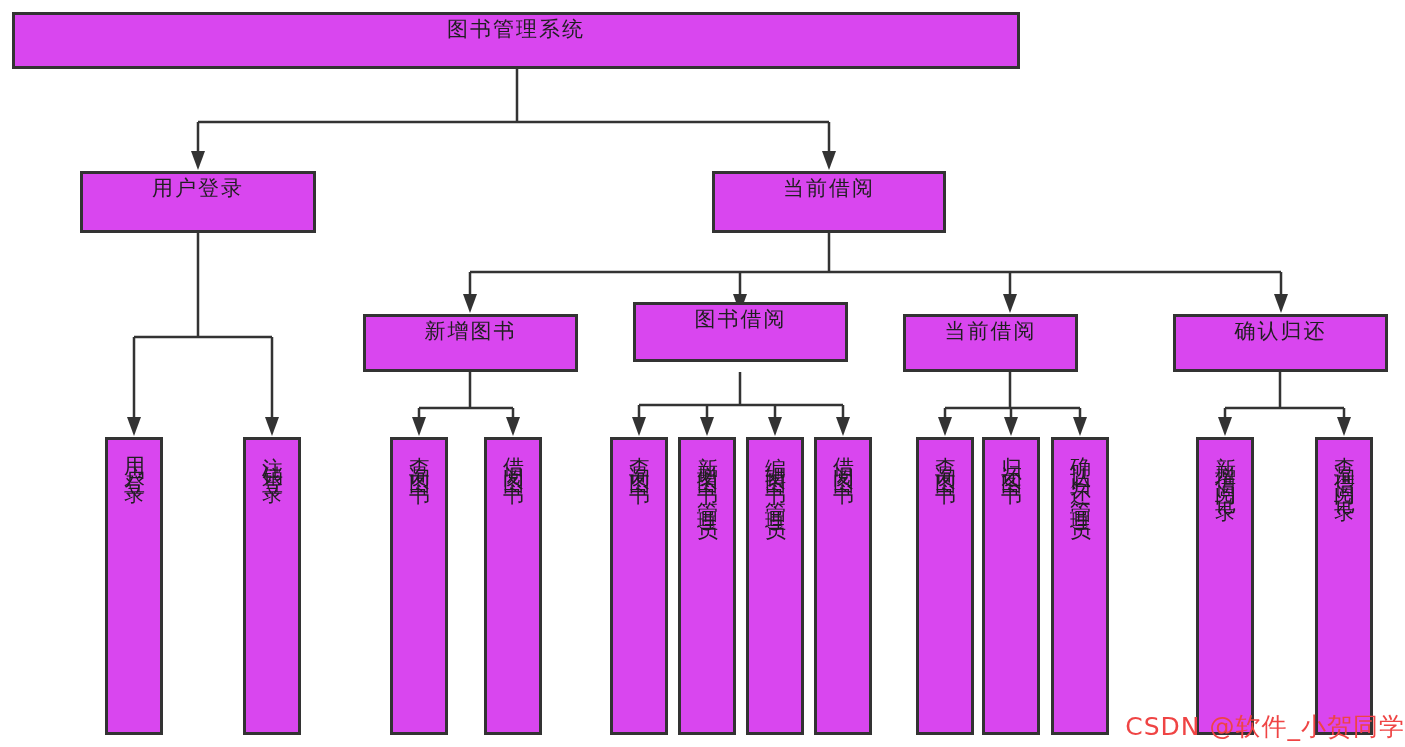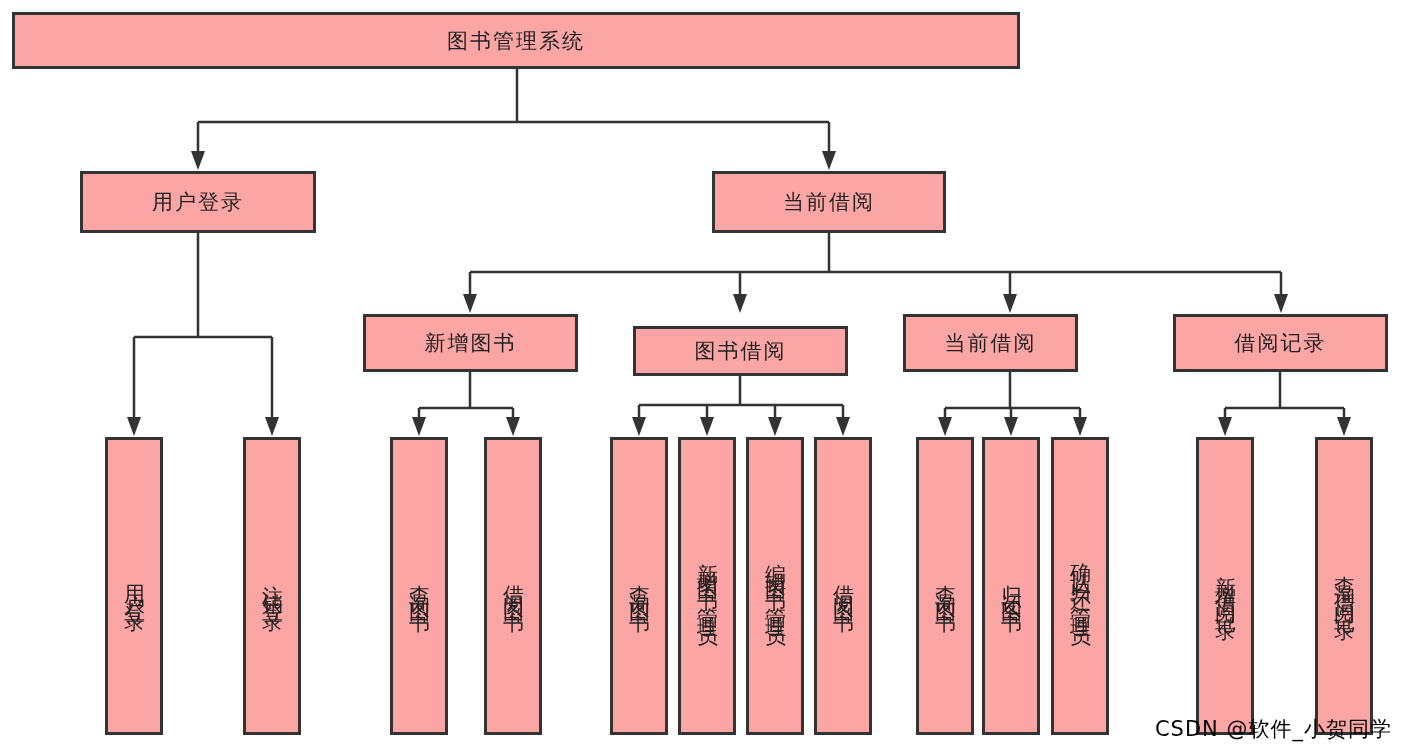--- a/index.html
+++ b/index.html
@@ -17,46 +17,46 @@
   .connectors {
     position: absolute;
     left: 0;
     top: 0;
     z-index: 0;
   }
   .node {
     position: absolute;
     box-sizing: border-box;
     border: 3px solid #333333;
-    background: #fca5a5;
+    background: #d946ef;
     display: flex;
-    align-items: center;
+    align-items: flex-start;
     justify-content: center;
     z-index: 1;
     color: #1f1f1f;
   }
   .node .label {
     font-size: 21px;
     letter-spacing: 2px;
     white-space: nowrap;
   }
   .node .vtext {
     writing-mode: vertical-rl;
     text-orientation: mixed;
     font-size: 21px;
     line-height: 1.1;
     letter-spacing: 9px;
     white-space: nowrap;
   }
   .watermark {
     position: absolute;
-    right: 13px;
+    right: 0;
     bottom: 4px;
-    font-size: 21px;
-    color: #000000;
+    font-size: 25px;
+    color: #ef4444;
     z-index: 10;
     letter-spacing: 1px;
     white-space: nowrap;
   }
 </style>
 </head>
 <body>
 
 <svg class="connectors" width="1405" height="747" viewBox="0 0 1405 747" xmlns="http://www.w3.org/2000/svg">
   <g stroke="#333333" stroke-width="2.5" fill="none">
@@ -105,28 +105,28 @@
 <div class="node" style="left:80px;top:171px;width:236px;height:62px">
   <span class="label">用户登录</span>
 </div>
 <div class="node" style="left:712px;top:171px;width:234px;height:62px">
   <span class="label">当前借阅</span>
 </div>
 
 <div class="node" style="left:363px;top:314px;width:215px;height:58px">
   <span class="label">新增图书</span>
 </div>
-<div class="node" style="left:633px;top:326px;width:215px;height:50px">
+<div class="node" style="left:633px;top:302px;width:215px;height:60px">
   <span class="label">图书借阅</span>
 </div>
 <div class="node" style="left:903px;top:314px;width:175px;height:58px">
   <span class="label">当前借阅</span>
 </div>
 <div class="node" style="left:1173px;top:314px;width:215px;height:58px">
-  <span class="label">借阅记录</span>
+  <span class="label">确认归还</span>
 </div>
 
 <div class="node" style="left:105px;top:437px;width:58px;height:298px">
   <span class="vtext">用户登录</span>
 </div>
 <div class="node" style="left:243px;top:437px;width:58px;height:298px">
   <span class="vtext">注销登录</span>
 </div>
 
 <div class="node" style="left:390px;top:437px;width:58px;height:298px">

